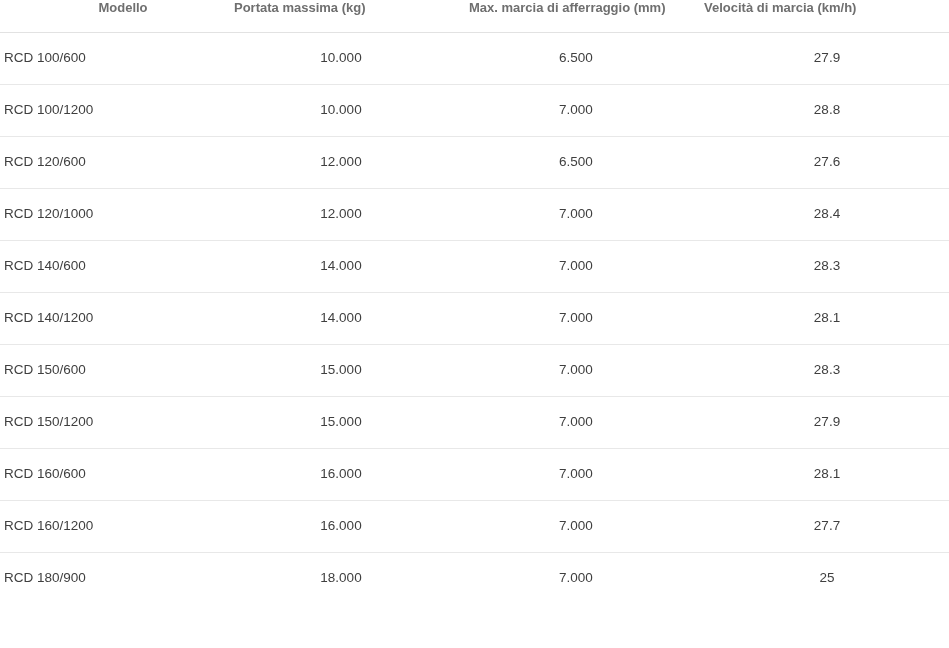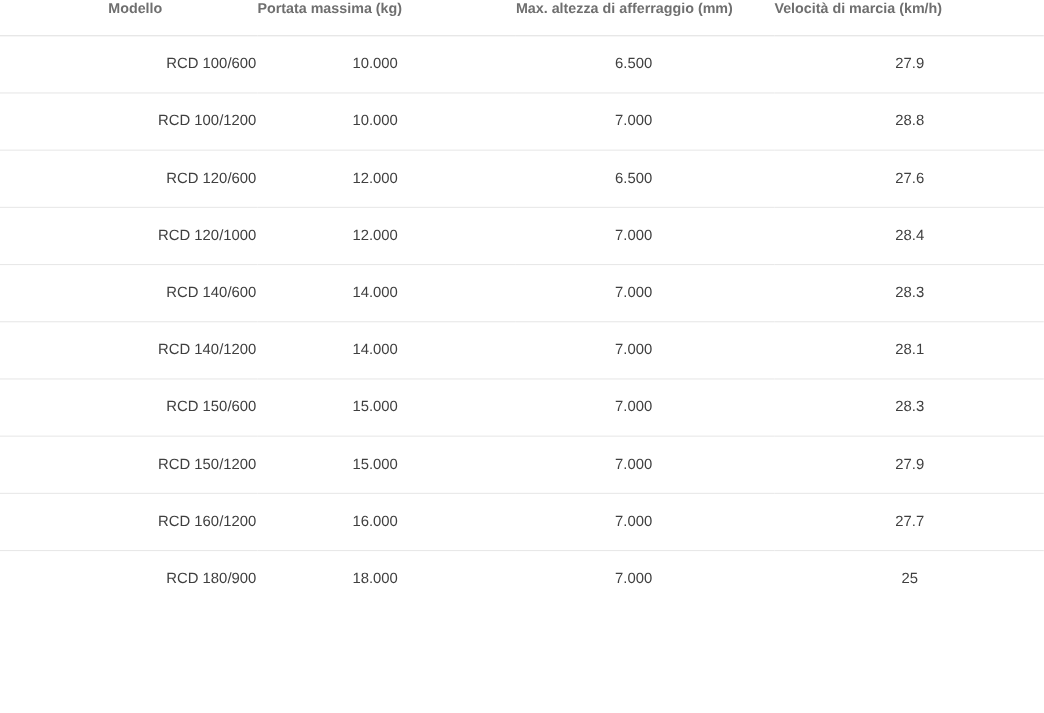--- a/index.html
+++ b/index.html
@@ -48,21 +48,21 @@
   .spec-table tbody td {
     font-size: 13.5px;
     font-weight: normal;
     color: #3f3f3f;
     height: 49px;
     border-bottom: 1px solid #e8e8e8;
     vertical-align: middle;
     line-height: 1.2;
   }
   .spec-table tbody td.col-model {
-    text-align: right;
+    text-align: left;
     padding-left: 4px;
   }
   .spec-table tbody td.col-num {
     text-align: center;
     padding-right: 22px;
   }
   .spec-table tbody td.col-num.last {
     padding-right: 0;
   }
   .spec-table tbody tr:last-child td {
@@ -76,21 +76,21 @@
   <colgroup>
     <col class="c0">
       <col class="c1">
       <col class="c2">
       <col class="c3">
   </colgroup>
   <thead>
     <tr>
       <th class="col-model">Modello</th>
       <th class="col-num">Portata massima (kg)</th>
-      <th class="col-num">Max. altezza di afferraggio (mm)</th>
+      <th class="col-num">Max. marcia di afferraggio (mm)</th>
       <th class="col-num last">Velocità di marcia (km/h)</th>
     </tr>
   </thead>
   <tbody id="table-body">
       <tr>
         <td class="col-model">RCD 100/600</td>
         <td class="col-num">10.000</td>
         <td class="col-num">6.500</td>
         <td class="col-num last">27.9</td>
       </tr>
@@ -130,20 +130,26 @@
         <td class="col-num">7.000</td>
         <td class="col-num last">28.3</td>
       </tr>
       <tr>
         <td class="col-model">RCD 150/1200</td>
         <td class="col-num">15.000</td>
         <td class="col-num">7.000</td>
         <td class="col-num last">27.9</td>
       </tr>
       <tr>
+        <td class="col-model">RCD 160/600</td>
+        <td class="col-num">16.000</td>
+        <td class="col-num">7.000</td>
+        <td class="col-num last">28.1</td>
+      </tr>
+      <tr>
         <td class="col-model">RCD 160/1200</td>
         <td class="col-num">16.000</td>
         <td class="col-num">7.000</td>
         <td class="col-num last">27.7</td>
       </tr>
       <tr>
         <td class="col-model">RCD 180/900</td>
         <td class="col-num">18.000</td>
         <td class="col-num">7.000</td>
         <td class="col-num last">25</td>

